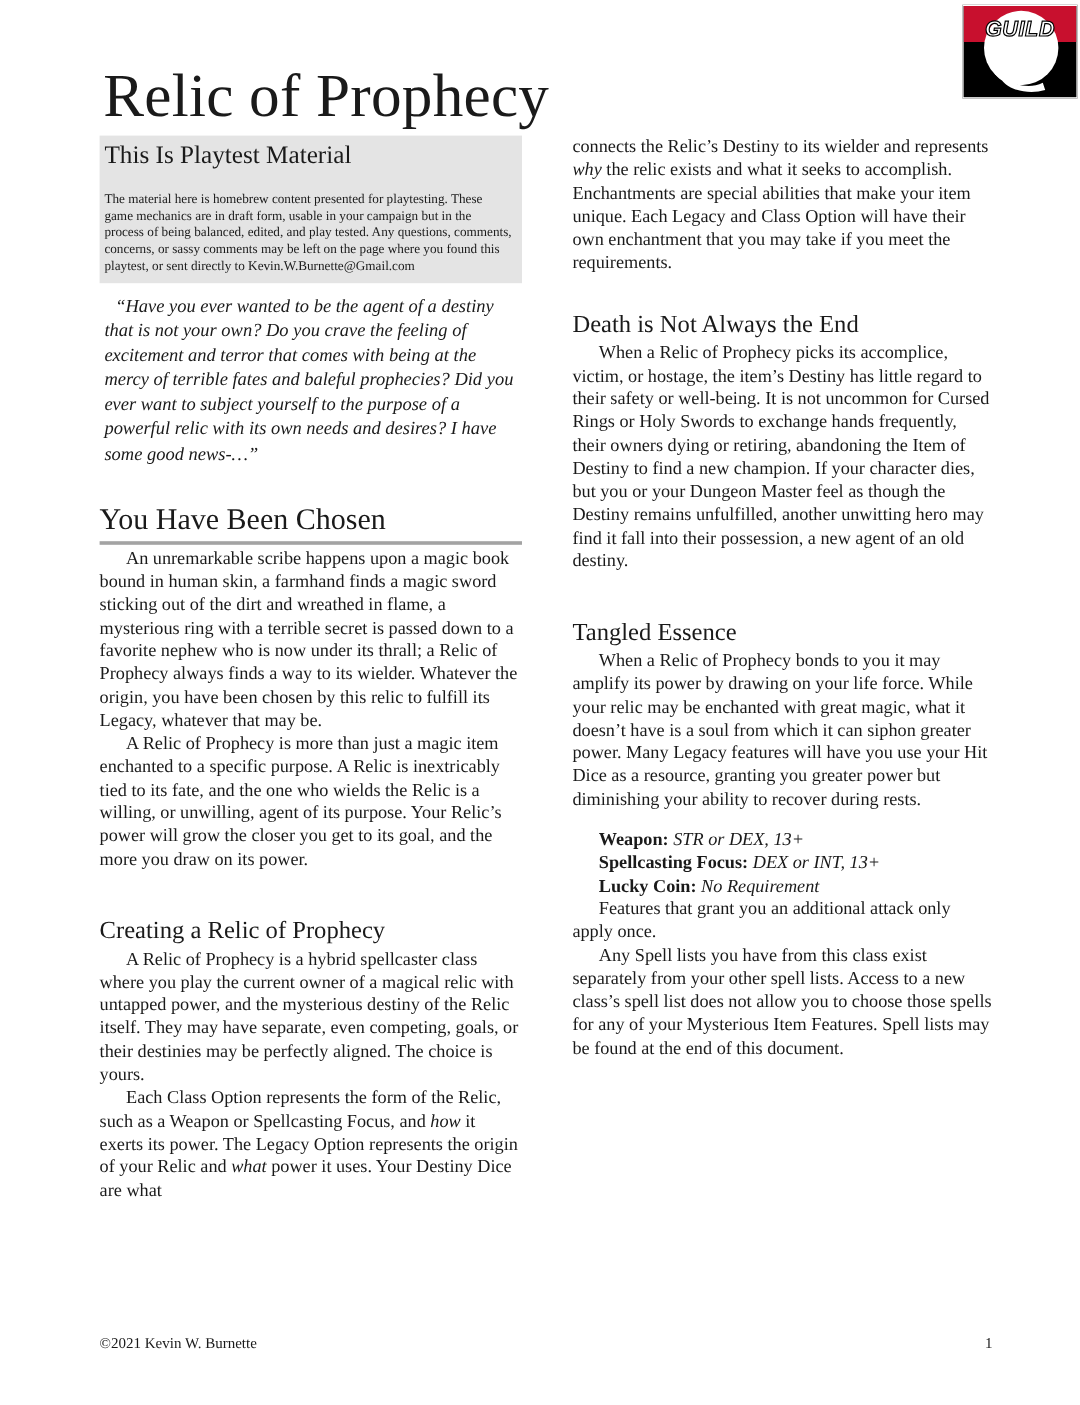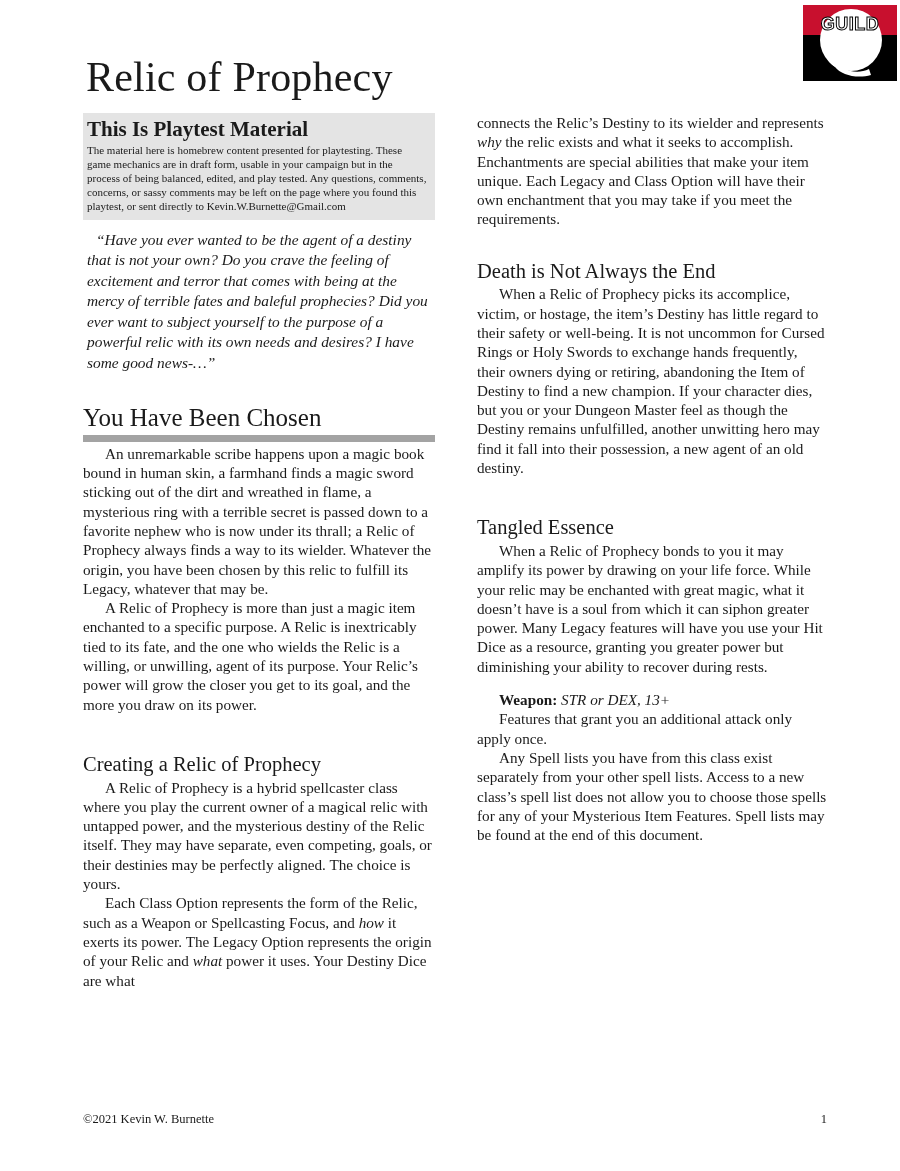--- a/index.html
+++ b/index.html
@@ -40,20 +40,21 @@
     left: 0;
     right: 0;
     text-align: center;
     font-family: "Liberation Sans", sans-serif;
     font-weight: bold;
     font-size: 18px;
     letter-spacing: 0.5px;
     color: #ffffff;
     -webkit-text-stroke: 1px #000;
     z-index: 3;
+    font-style: italic;
   }
   .logo-circle {
     position: absolute;
     top: 4px;
     left: 17px;
     width: 62px;
     height: 62px;
     border-radius: 50%;
     background: #ffffff;
     z-index: 1;
@@ -73,21 +74,21 @@
     position: absolute;
     top: 0; left: 0;
     width: 900px;
     height: 1171px;
   }
 
   .doc-title {
     position: absolute;
     left: 86px;
     top: 56px;
-    font-size: 42px;
+    font-size: 51px;
     font-weight: normal;
     letter-spacing: 0.2px;
     line-height: 1;
     margin: 0;
   }
 
   
   .col {
     position: absolute;
     top: 113px;
@@ -100,22 +101,22 @@
   .col-right { left: 477px; }
 
   
   .playtest-box {
     background: #e4e4e4;
     padding: 5px 8px 7px 4px;
     margin: 0 0 10px 0;
   }
   .playtest-title {
     font-size: 21px;
-    font-weight: bold;
-    margin: 0 0 1px 0;
+    font-weight: normal;
+    margin: 0 0 17px 0;
     line-height: 1.12;
   }
   .playtest-body {
     margin: 0;
     font-size: 11px;
     line-height: 1.28;
   }
 
   
   .quote {
@@ -126,21 +127,21 @@
     padding-left: 4px;
     text-indent: 9px;
   }
 
   
   h2.rule-heading {
     font-size: 25px;
     font-weight: normal;
     margin: 10px 0 2px 0;
     padding-bottom: 2px;
-    border-bottom: 7px solid #a3a3a3;
+    border-bottom: 3px solid #a3a3a3;
     line-height: 1.18;
   }
   h3.sub-heading {
     font-size: 20.5px;
     font-weight: normal;
     margin: 16px 0 1px 0;
     line-height: 1.2;
   }
   h3.sub-heading.first { margin-top: 0; }
 
@@ -233,20 +234,22 @@
     <div class="spacer-md"></div>
 
     <h3 class="sub-heading">Tangled Essence</h3>
     <p class="body">When a Relic of Prophecy bonds to you it may amplify its power by drawing on your life force. While your relic may be enchanted with great magic, what it doesn’t have is a soul from which it can siphon greater power. Many Legacy features will have you use your Hit Dice as a resource, granting you greater power but diminishing your ability to recover during rests.</p>
 
     <div class="spacer-sm"></div>
 
 
     <div class="req-list">
       <p class="req-item"><b>Weapon:</b> <i>STR or DEX, 13+</i></p>
+      <p class="req-item"><b>Spellcasting Focus:</b> <i>DEX or INT, 13+</i></p>
+      <p class="req-item"><b>Lucky Coin:</b> <i>No Requirement</i></p>
     </div>
 
     <p class="body">Features that grant you an additional attack only apply once.</p>
     <p class="body">Any Spell lists you have from this class exist separately from your other spell lists. Access to a new class’s spell list does not allow you to choose those spells for any of your Mysterious Item Features. Spell lists may be found at the end of this document.</p>
   </div>
 
   <div class="footer">
     <span>©2021 Kevin W. Burnette</span>
     <span>1</span>
   </div>

